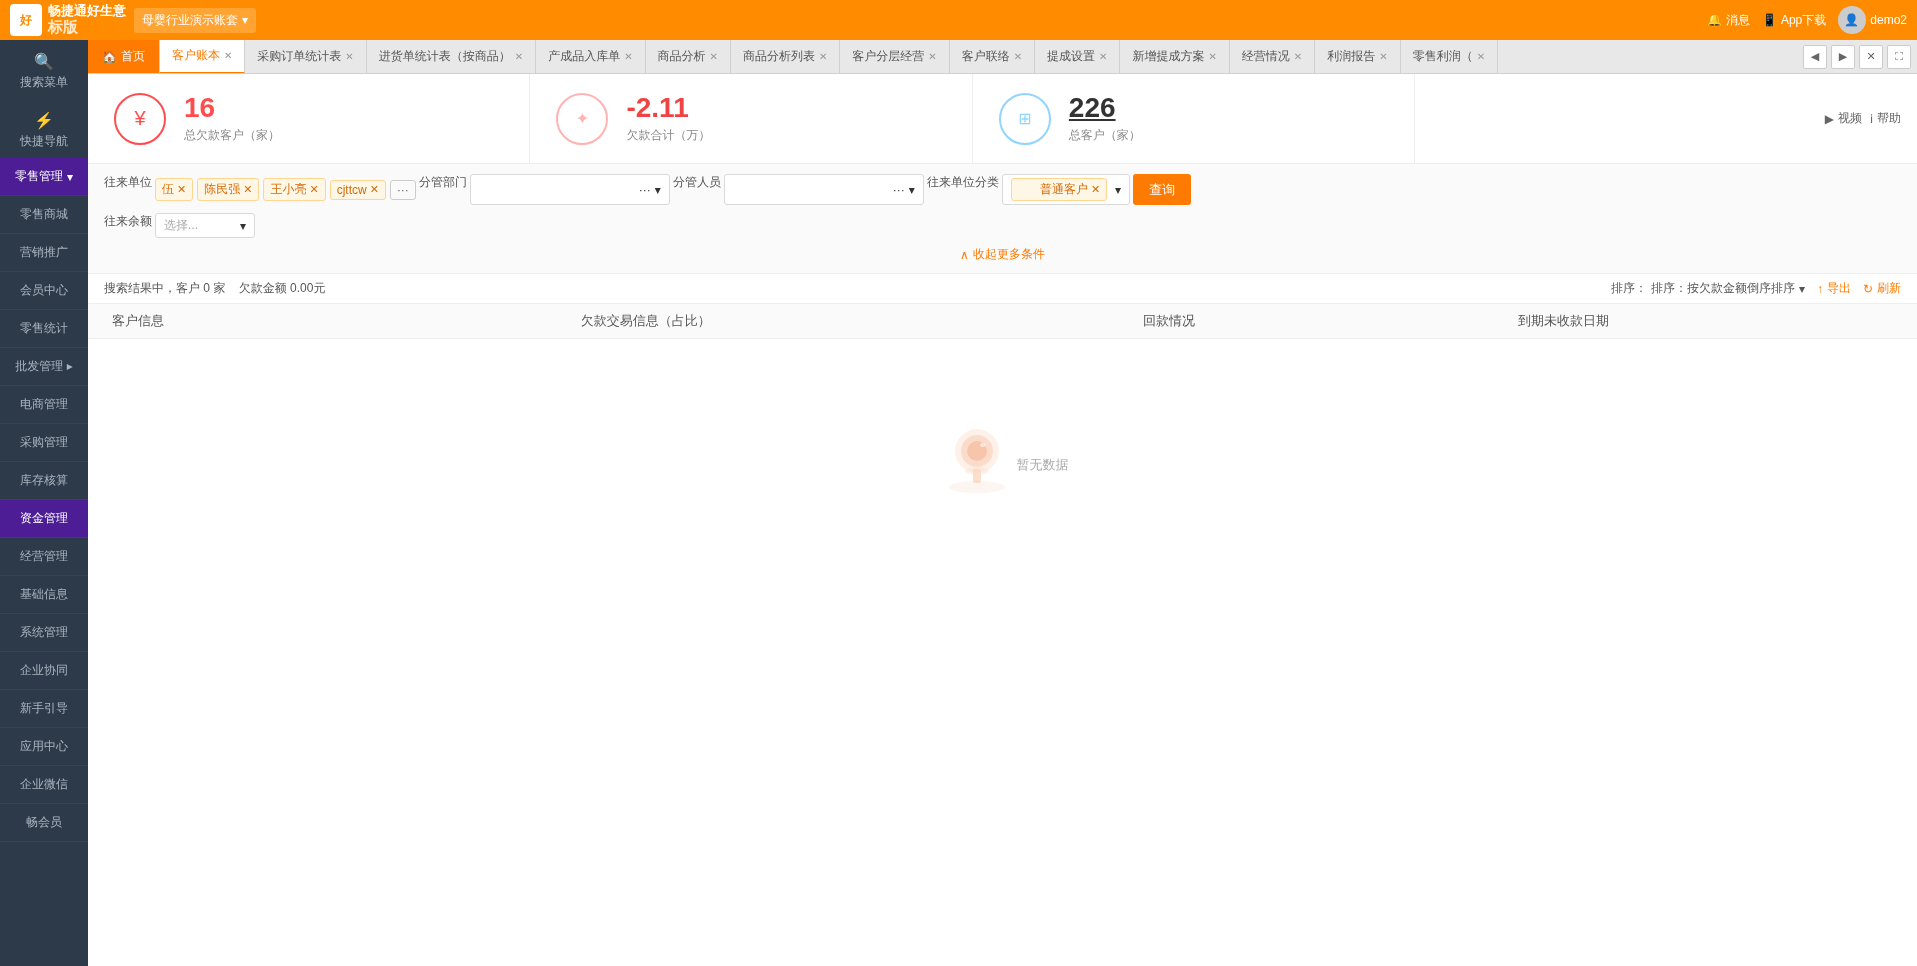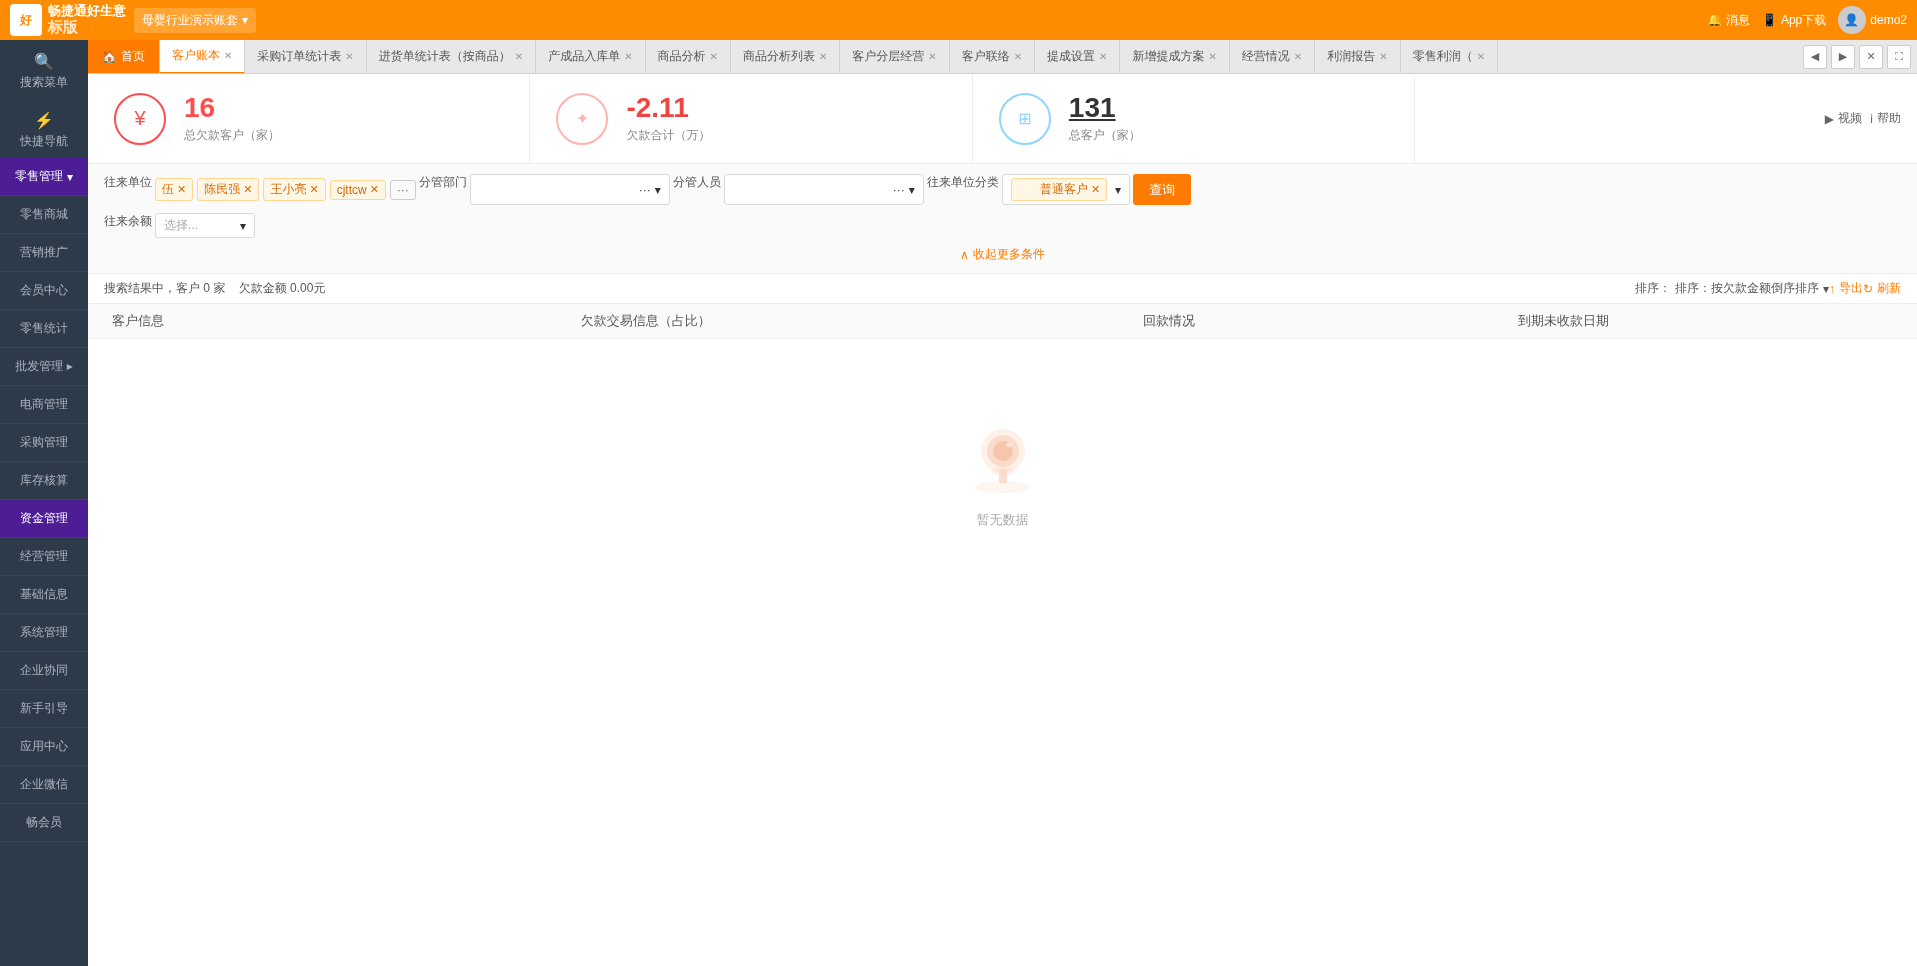--- a/index.html
+++ b/index.html
@@ -75,36 +75,36 @@
     .filter-tag { background: #fff7e6; border: 1px solid #ffd591; color: #d46b08; padding: 2px 6px; border-radius: 3px; font-size: 12px; display: flex; align-items: center; gap: 3px; }
     .filter-tag .tag-remove { cursor: pointer; color: #d46b08; font-size: 11px; }
     .filter-tag.more-btn { background: transparent; border: 1px solid #ccc; color: #666; cursor: pointer; }
     .filter-select { border: 1px solid #d9d9d9; background: white; padding: 3px 8px; border-radius: 3px; font-size: 12px; cursor: pointer; display: flex; align-items: center; gap: 4px; min-width: 120px; color: #333; }
     .filter-select-wide { min-width: 200px; }
     .collapse-btn { display: flex; align-items: center; gap: 4px; color: #ff7a00; font-size: 12px; cursor: pointer; }
 
     
     .search-result-bar { padding: 6px 16px; background: white; border-bottom: 1px solid #eee; display: flex; align-items: center; justify-content: space-between; font-size: 12px; }
     .result-info { color: #555; }
-    .result-actions { display: flex; align-items: flex-end; color: #555; }
+    .result-actions { display: flex; align-items: flex-end; gap: 12px; color: #555; }
     .sort-select { display: flex; align-items: center; gap: 4px; cursor: pointer; }
     .export-btn { display: flex; align-items: center; gap: 4px; cursor: pointer; color: #ff7a00; }
     .refresh-btn { display: flex; align-items: center; gap: 4px; cursor: pointer; color: #ff7a00; }
 
     
     .table-container { padding: 0 0; }
     .table-header { display: flex; background: #fafafa; border-bottom: 1px solid #eee; padding: 8px 24px; }
     .table-col { font-size: 13px; color: #555; font-weight: 500; }
     .table-col-1 { flex: 2.5; }
     .table-col-2 { flex: 3; }
     .table-col-3 { flex: 2; }
     .table-col-4 { flex: 2; }
 
     
-    .empty-state { display: flex; flex-direction: column; align-items: center; justify-content: center; padding: 80px 0; }
+    .empty-state { display: flex; align-items: center; justify-content: center; padding: 80px 0; }
     .empty-icon { width: 80px; height: 80px; margin-bottom: 12px; opacity: 0.6; }
     .empty-text { color: #aaa; font-size: 13px; }
 
     
     .s-icon { font-size: 16px; margin-bottom: 3px; display: block; }
   </style>
 </head>
 <body>
 
 <div class="top-bar">
@@ -295,21 +295,21 @@
             <div class="stat-value negative">-2.11</div>
             <div class="stat-label">欠款合计（万）</div>
           </div>
         </div>
 
         <div class="stat-block">
           <div class="stat-icon">
             <div class="stat-icon-circle blue" style="font-size:16px;">⊞</div>
           </div>
           <div class="stat-info">
-            <div class="stat-value dark">131</div>
+            <div class="stat-value dark">226</div>
             <div class="stat-label">总客户（家）</div>
           </div>
         </div>
 
         <div style="flex:1;"></div>
 
         <div class="stat-actions">
           <div class="stat-action-btn">
             <span>▶</span>
             <span>视频</span>

